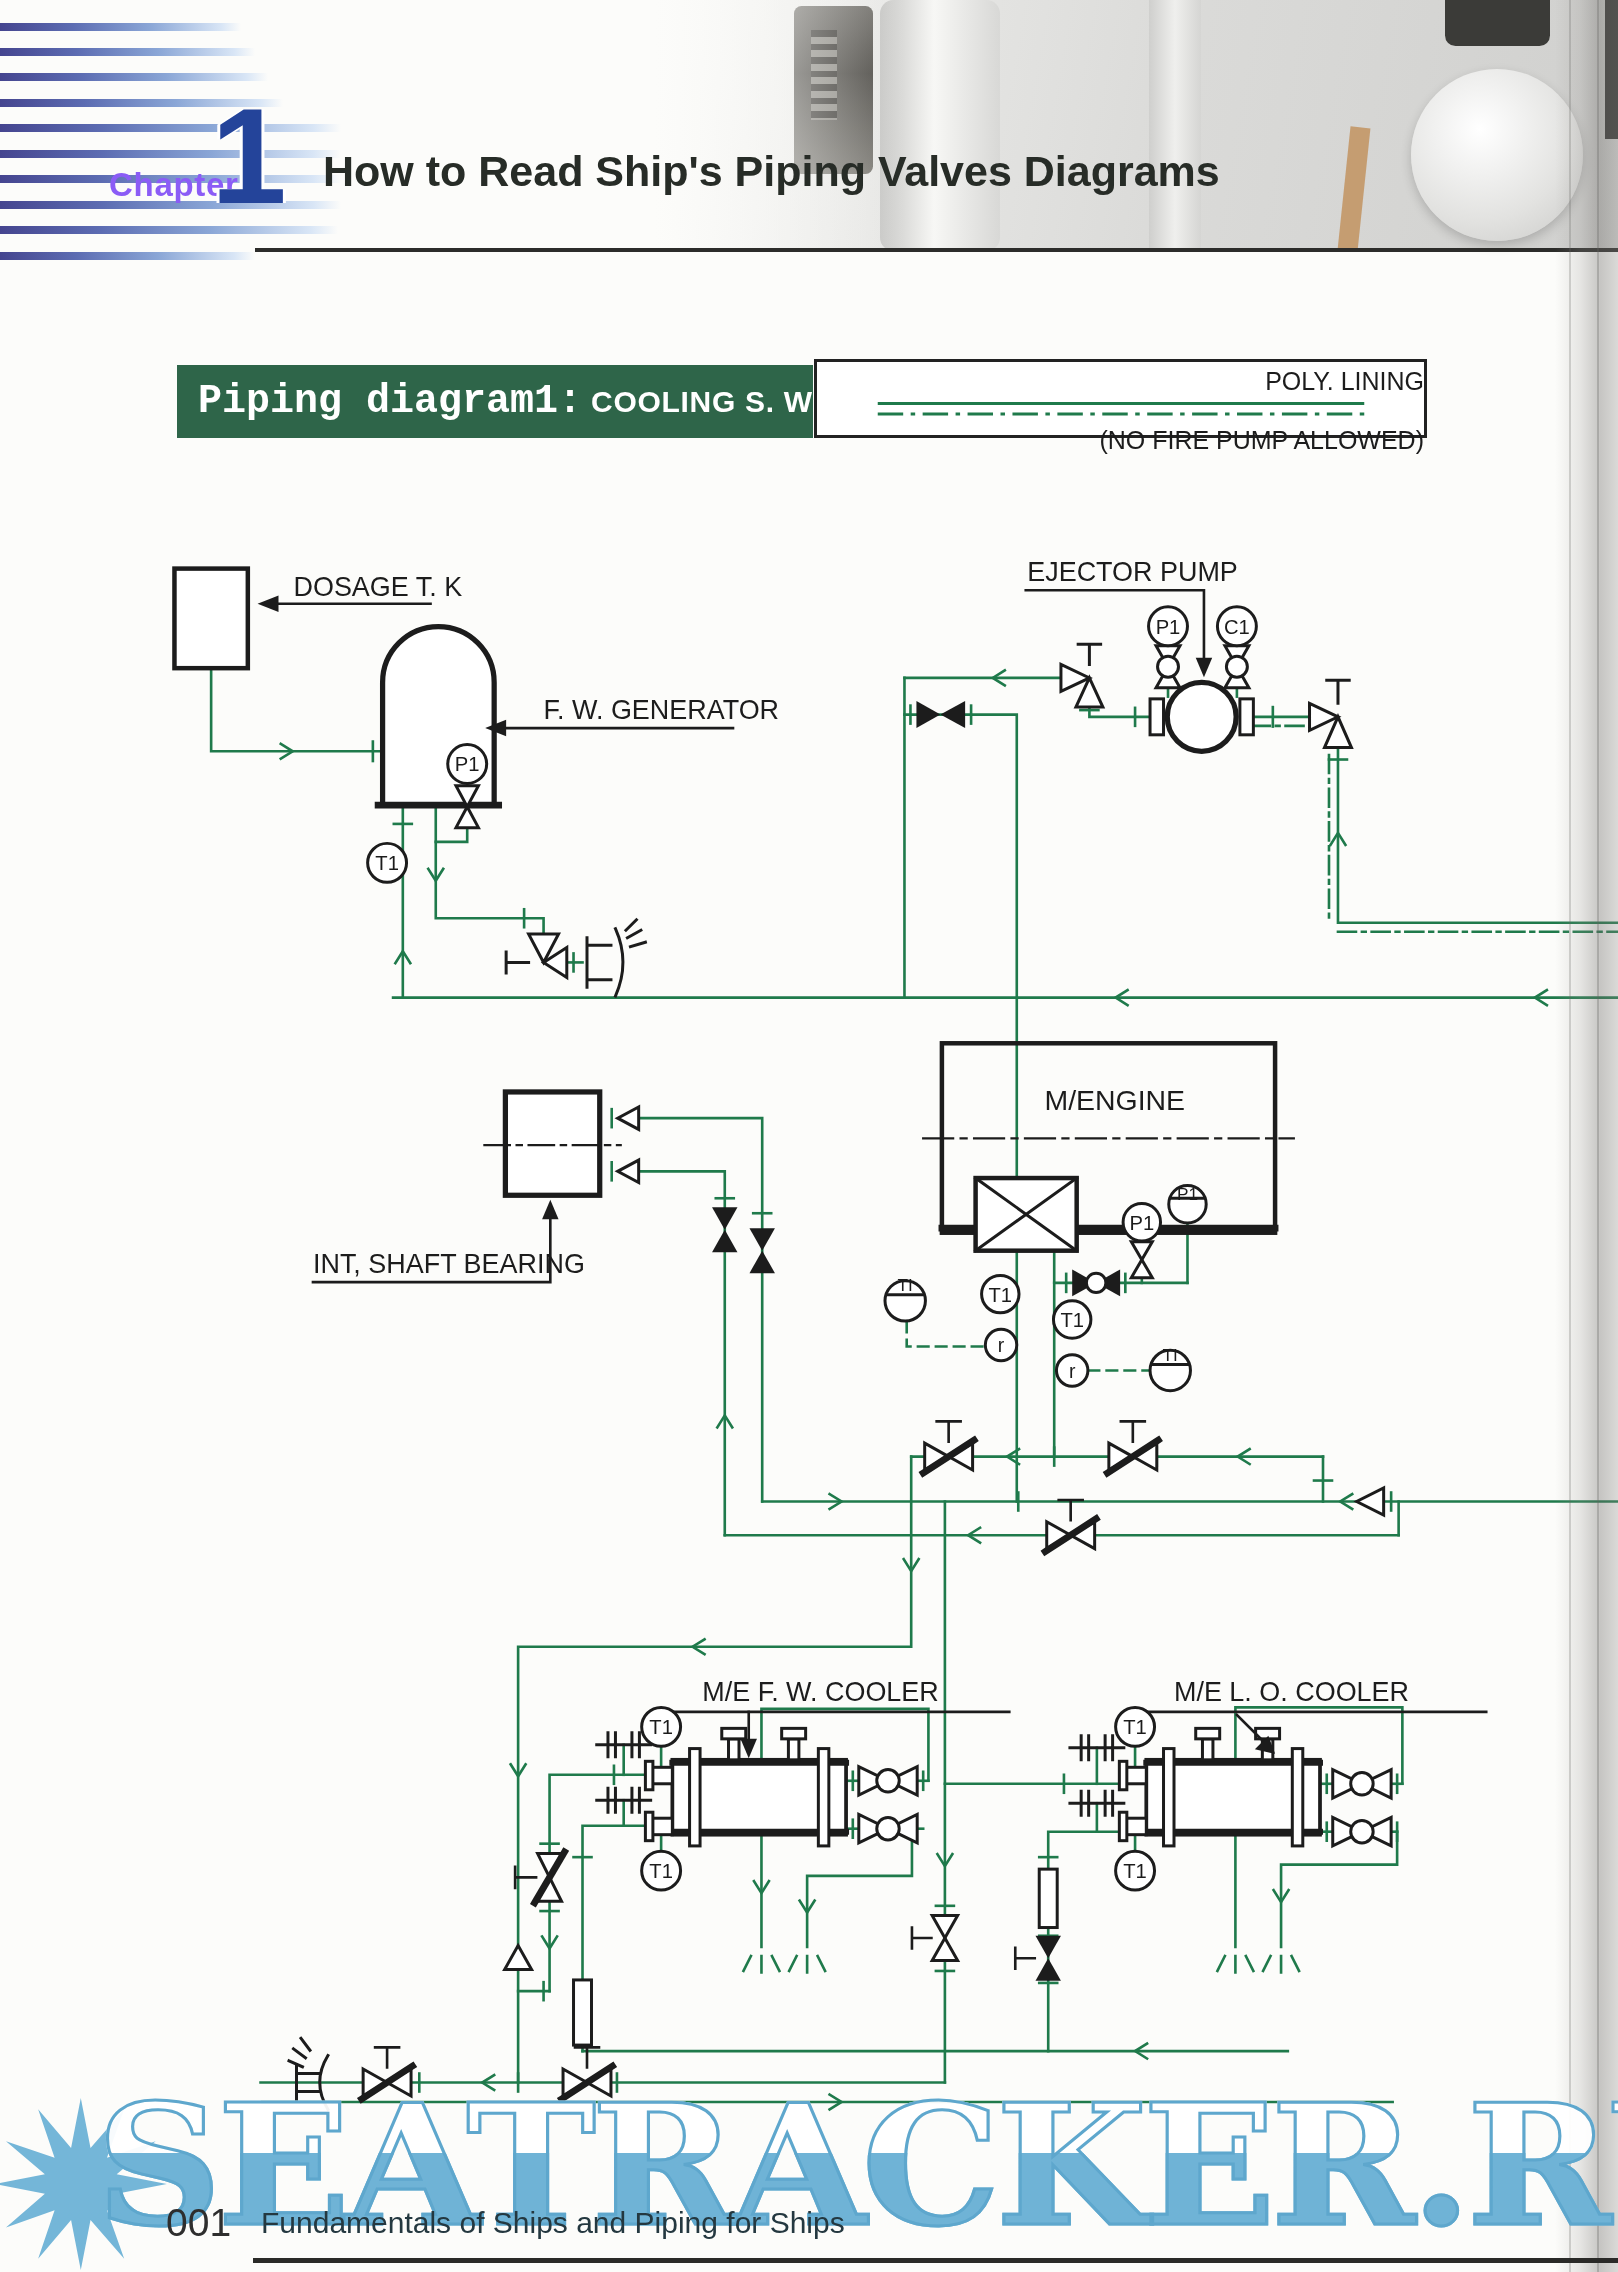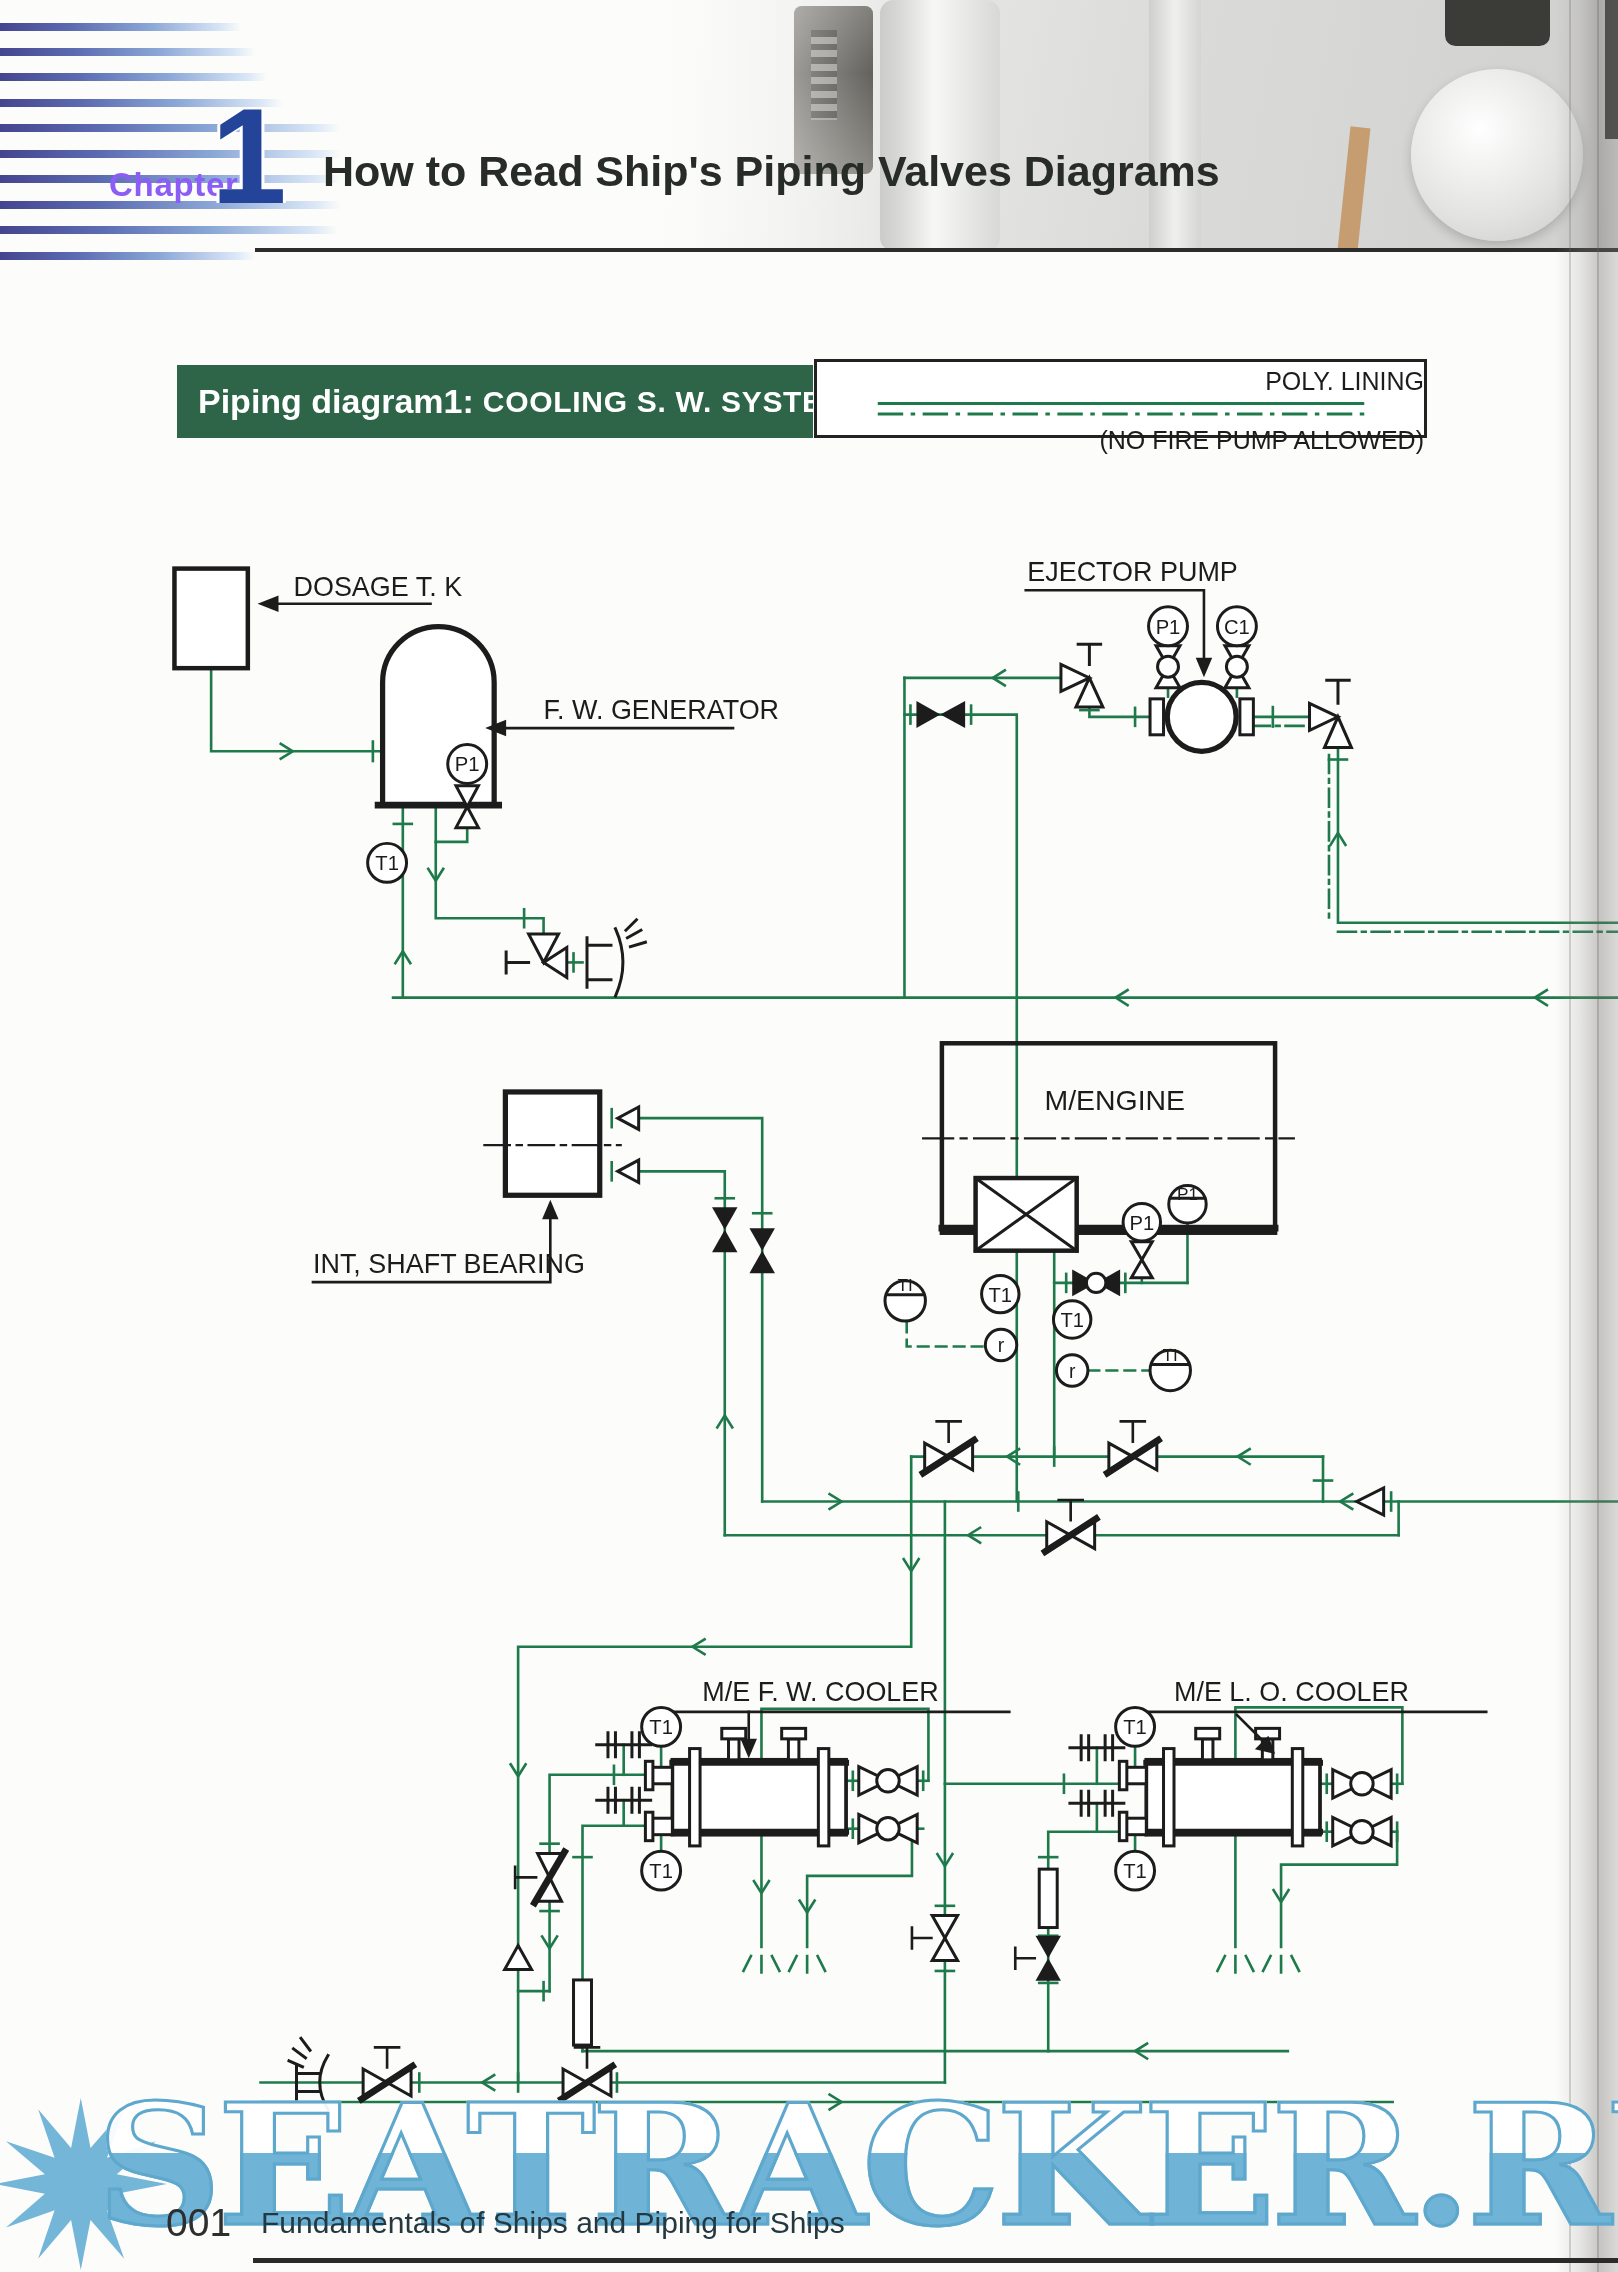--- a/index.html
+++ b/index.html
@@ -31,21 +31,21 @@
   .flange-big{position:absolute;left:756px;top:69px;width:172px;height:172px;border-radius:50%;
     background:radial-gradient(circle at 40% 35%,#ffffff,#e2e2e0 60%,#c9c9c7);box-shadow:0 4.5px 10.5px rgba(0,0,0,.18);}
   .handwheel{position:absolute;left:790px;top:0;width:105px;height:46px;background:#3b3b38;border-radius:0 0 10.5px 10.5px;}
   .rust{position:absolute;left:689px;top:127px;width:19.5px;height:124px;background:#bf8a50;opacity:.75;transform:rotate(6deg);}
   .corner-sliver{position:absolute;right:0;top:0;width:13.5px;height:139px;background:#3a3a38;}
   .photo-rule{position:absolute;left:255px;top:248px;width:1364px;height:3.7px;background:#2c2c2a;}
 
   
   .pd-bar{position:absolute;left:177px;top:365px;width:636px;height:73px;background:var(--bargreen);
     display:flex;align-items:center;padding-left:21px;color:#fff;white-space:nowrap;}
-  .pd-bar .t1{font-size:34px;font-weight:bold;}
+  .pd-bar .t1{font-size:40px;font-weight:bold;font-family:Liberation Mono, monospace;}
   .pd-bar .t2{font-size:30px;font-weight:bold;margin-left:9px;letter-spacing:0.7px;}
   .legend{position:absolute;left:814px;top:359px;width:613px;height:79px;background:#fff;border:3px solid #222;
     text-align:right;color:#1c1c1c;}
   .legend .lg1{font-size:25px;margin-top:4.5px;}
   .legend .lg2{font-size:25px;margin-top:7.5px;}
   .legend svg{display:block;margin:3px auto 0;}
 
   
   #diagram{position:absolute;left:0;top:0;z-index:1;}
 

